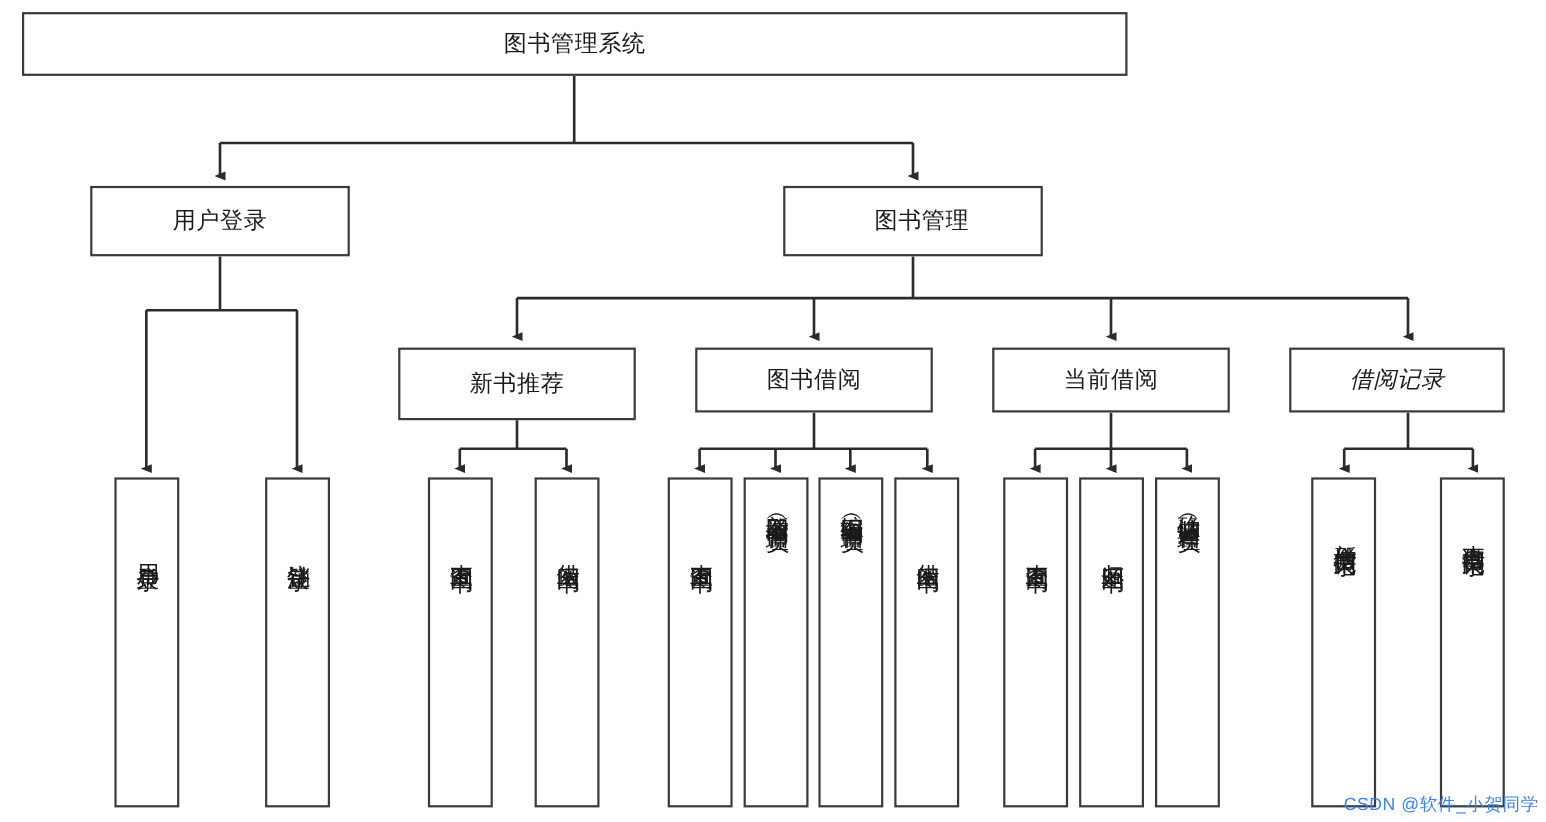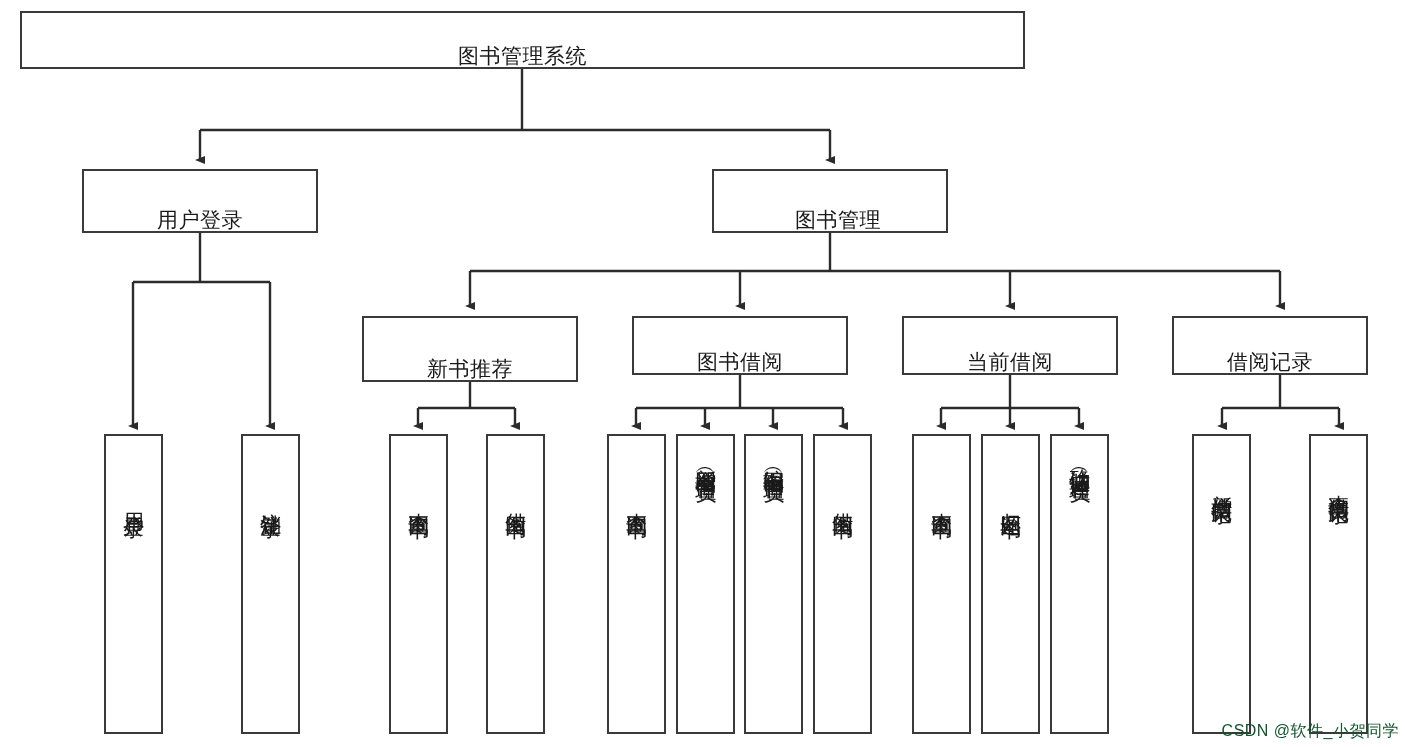--- a/index.html
+++ b/index.html
@@ -34,21 +34,20 @@
     display: flex;
     align-items: center;
     justify-content: center;
     color: #1a1a1a;
     letter-spacing: 0.5px;
   }
   .node.h {
     font-size: 21px;
     line-height: 1.1;
     white-space: nowrap;
-    align-items: flex-end;
   }
   .node.v {
     align-items: flex-start;
     justify-content: center;
     padding-top: 8px;
   }
   .vlabel {
     writing-mode: vertical-rl;
     text-orientation: upright;
     font-size: 21px;
@@ -64,21 +63,21 @@
     padding-top: 34px;
   }
   .vlabel.pad4 {
     padding-top: 8px;
   }
   #watermark {
     position: absolute;
     right: 6px;
     bottom: 5px;
     font-size: 16px;
-    color: #14532d;
+    color: #3b82f6;
     white-space: nowrap;
     letter-spacing: 0.5px;
   }
 </style>
 </head>
 <body>
 
 <div id="canvas">
 
   <svg class="edges" viewBox="0 0 1405 747">
@@ -144,21 +143,21 @@
 
   <div class="node h" style="left:362px; top:316px; width:216px; height:66px;">
     <span>新书推荐</span>
   </div>
   <div class="node h" style="left:902px; top:316px; width:216px; height:59px;">
     <span>当前借阅</span>
   </div>
   <div class="node h" style="left:632px; top:316px; width:216px; height:59px;">
     <span>图书借阅</span>
   </div>
-  <div class="node h" style="left:1172px; top:316px; width:196px; height:59px;">
+  <div class="node h" style="left:1172px; top:316px; width:196px; height:59px;font-style:italic;">
     <span>借阅记录</span>
   </div>
 
   <div class="node v" style="left:104px; top:434px; width:59px; height:300px;">
     <span class="vlabel pad">用户登录</span>
   </div>
   <div class="node v" style="left:241px; top:434px; width:59px; height:300px;">
     <span class="vlabel pad">注销登录</span>
   </div>
 

